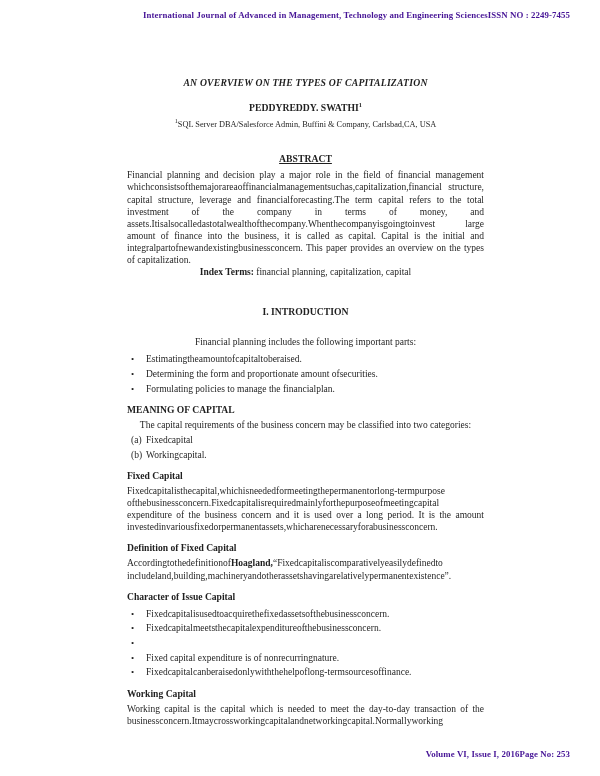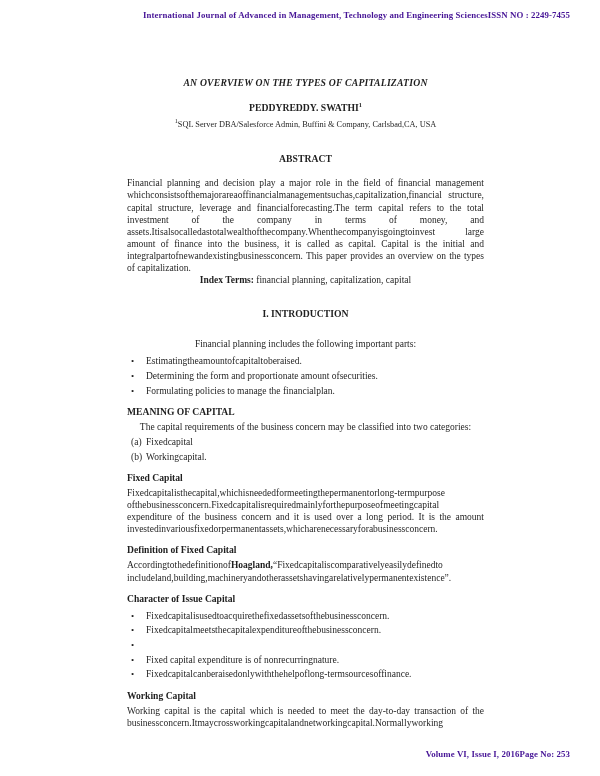--- a/index.html
+++ b/index.html
@@ -55,24 +55,24 @@
   .affiliation {
     margin-top: 1px;
     text-align: center;
     font-size: 8.3px;
   }
   .center-heading {
     text-align: center;
     font-weight: 700;
     font-size: 9.7px;
   }
-  .abstract-heading { margin-top: 22px; }
-  .abstract { margin-top: 12px; }
+  .abstract-heading { margin-top: 22px; text-decoration: underline; }
+  .abstract { margin-top: 4px; }
   .index-terms { text-align: center; }
-  .intro-heading { margin-top: 22px; }
+  .intro-heading { margin-top: 28px; }
   .lead { margin-top: 18px; text-align: center; }
   .left-heading {
     margin: 9px 0 3px;
     font-weight: 700;
     font-size: 9.6px;
     text-align: left;
   }
   .bullets { margin-top: 5px; }
   .bullet-row, .alpha-row {
     display: flex;

